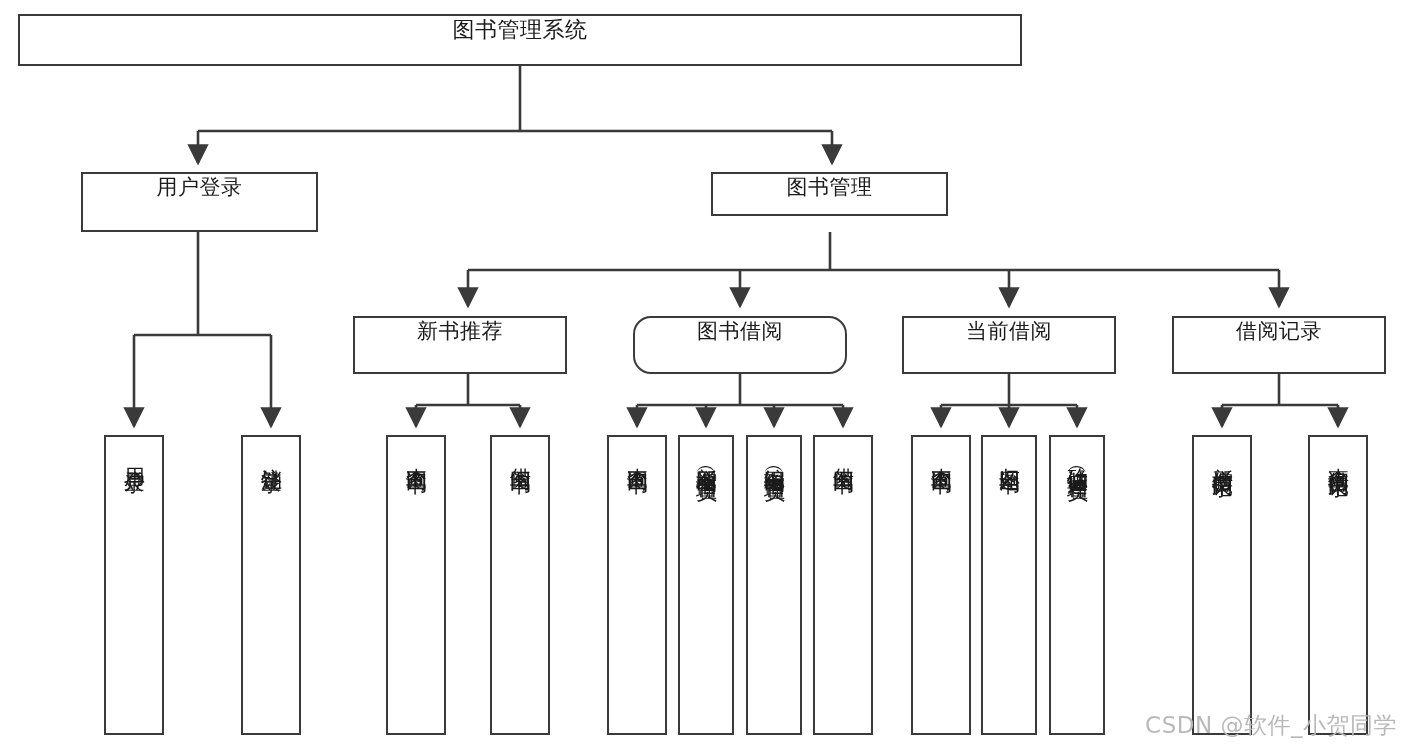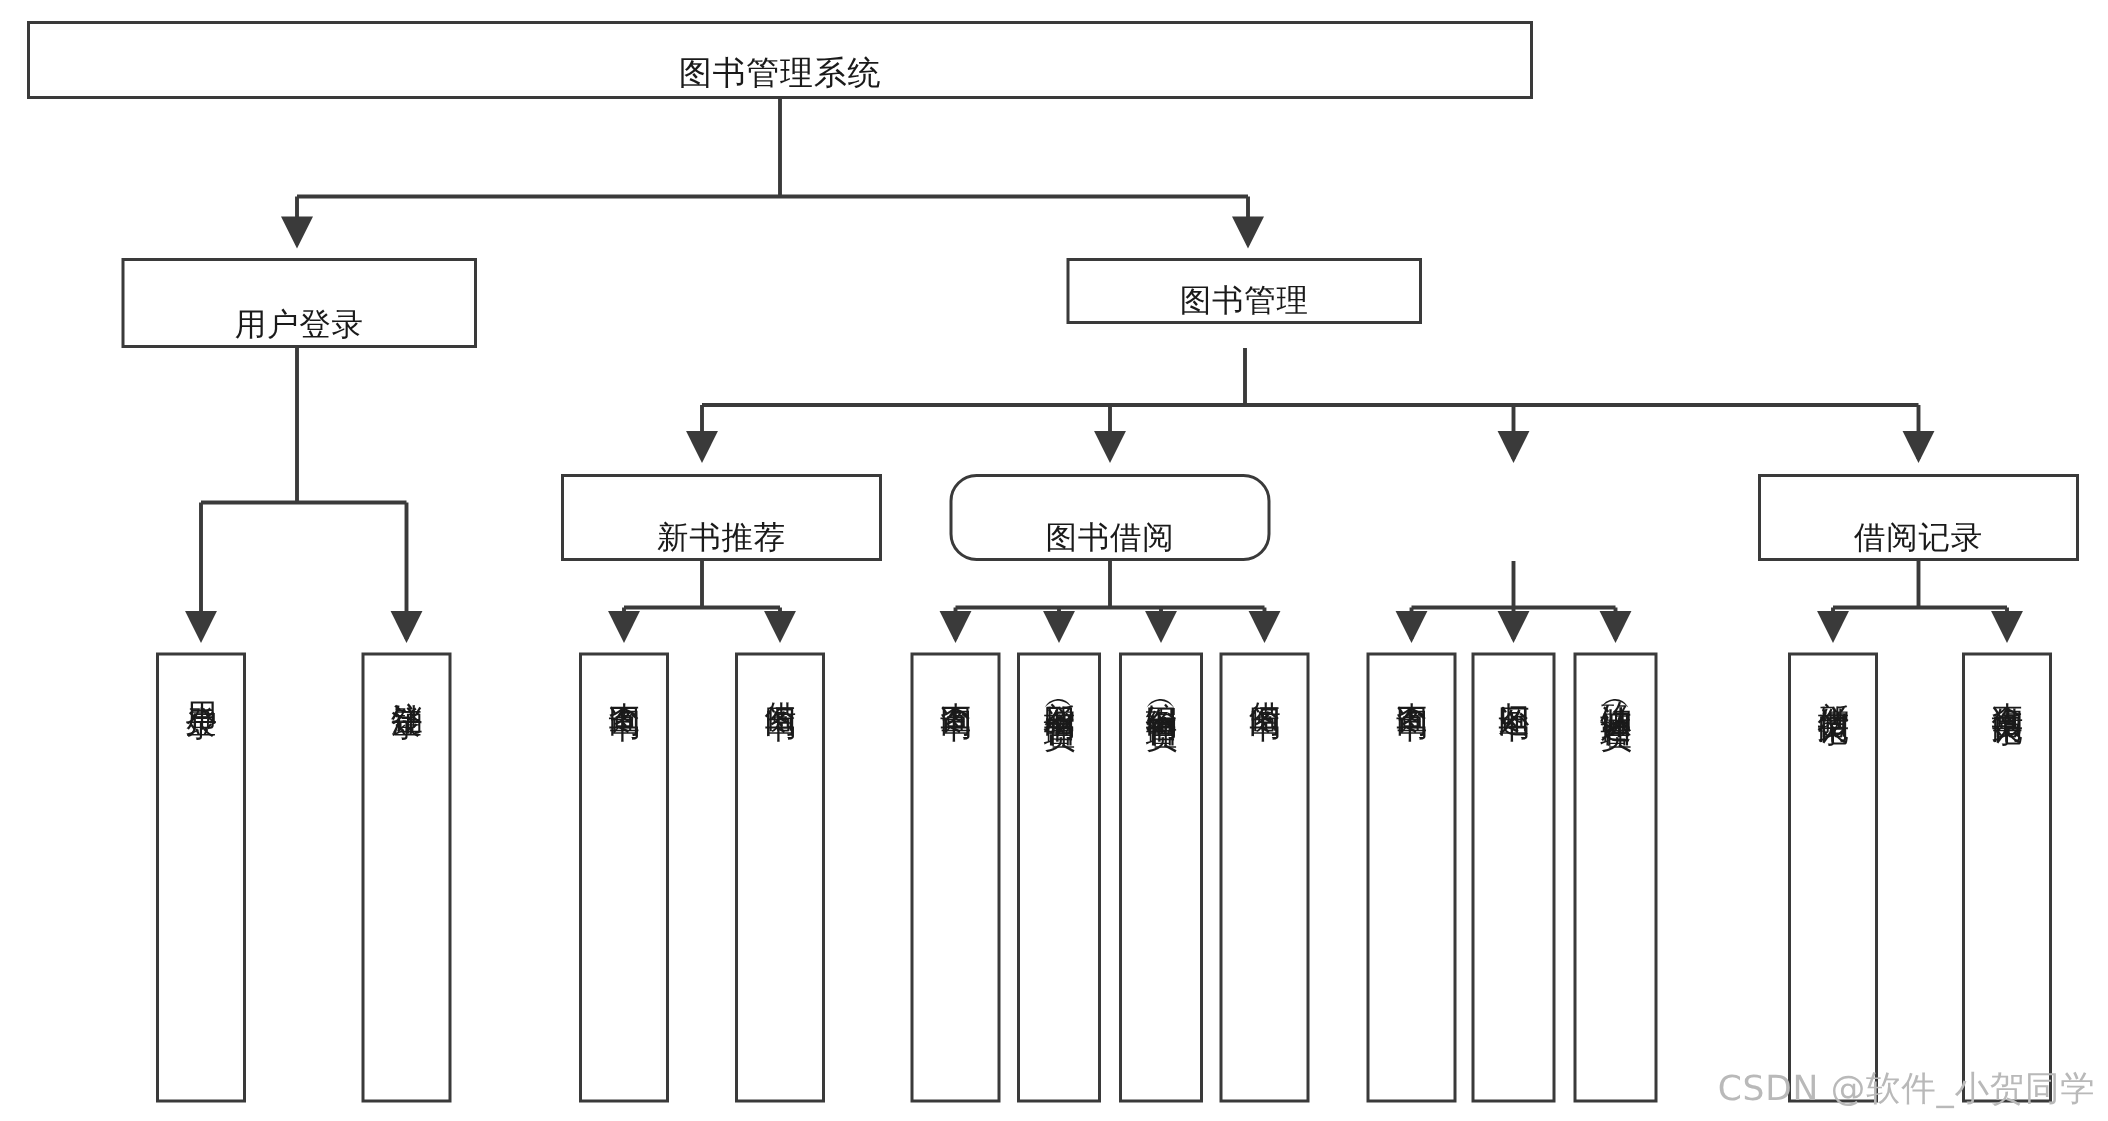--- a/index.html
+++ b/index.html
@@ -24,21 +24,21 @@
     width: 1405px;
     height: 747px;
     pointer-events: none;
   }
   .node {
     position: absolute;
     box-sizing: border-box;
     background: #ffffff;
     border: 2px solid #3a3a3a;
     display: flex;
-    align-items: flex-end;
+    align-items: flex-start;
     justify-content: center;
     color: #1a1a1a;
   }
   .node-label {
     display: block;
     text-align: center;
     line-height: 1.28;
     letter-spacing: 0.5px;
   }
   .node.horizontal .node-label {
@@ -129,28 +129,31 @@
   </div>
 
   <div class="node horizontal" style="left:81px; top:172px; width:237px; height:60px;">
     <span class="node-label">用户登录</span>
   </div>
 
   <div class="node horizontal" style="left:711px; top:172px; width:237px; height:44px;">
     <span class="node-label">图书管理</span>
   </div>
 
-  <div class="node horizontal" style="left:374px; top:316px; width:214px; height:58px;">
+  <div class="node horizontal" style="left:353px; top:316px; width:214px; height:58px;">
     <span class="node-label">新书推荐</span>
   </div>
 
   <div class="node horizontal" style="left:633px; top:316px; width:214px; height:58px;border-radius:18px;">
     <span class="node-label">图书借阅</span>
   </div>
 
+  <div class="node horizontal" style="left:902px; top:316px; width:214px; height:58px;">
+    <span class="node-label">当前借阅</span>
+  </div>
 
   <div class="node horizontal" style="left:1172px; top:316px; width:214px; height:58px;">
     <span class="node-label">借阅记录</span>
   </div>
 
   <div class="node vertical" style="left:104px; top:435px; width:60px; height:300px;">
     <span class="node-label">用户登录</span>
   </div>
 
   <div class="node vertical" style="left:241px; top:435px; width:60px; height:300px;">

